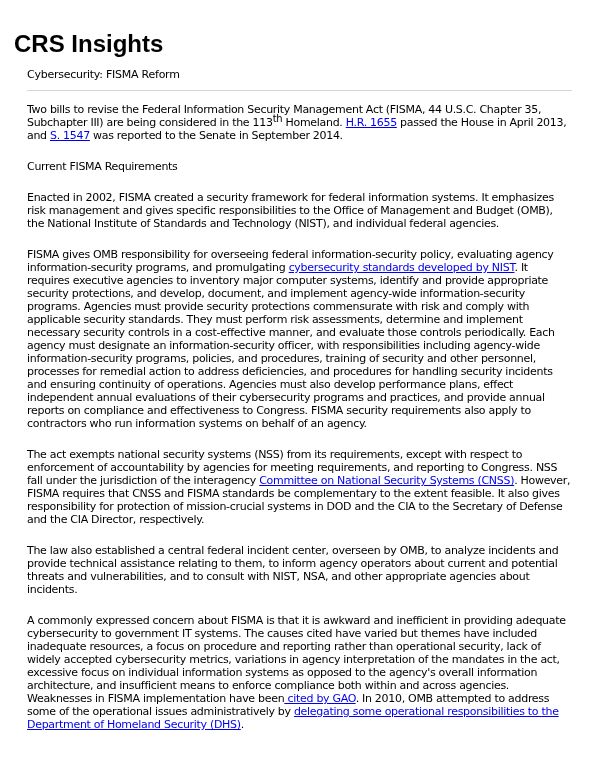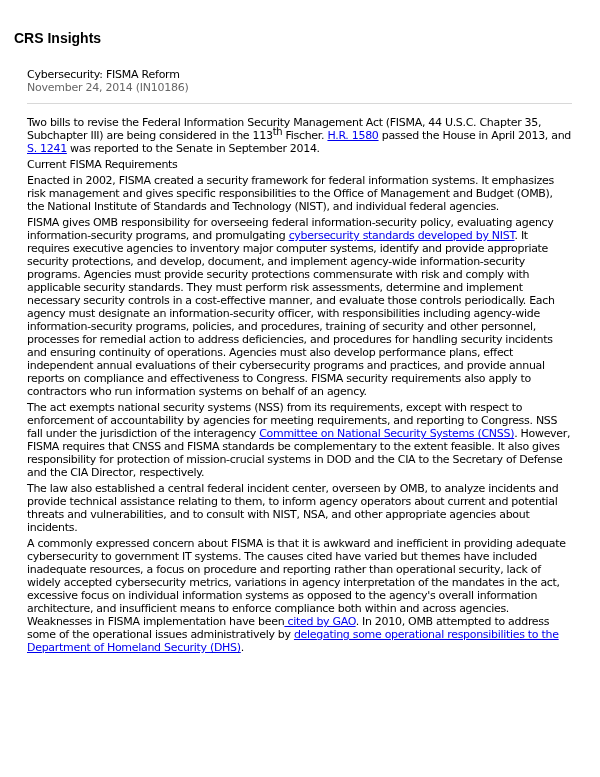--- a/index.html
+++ b/index.html
@@ -4,45 +4,44 @@
   <style>
     html, body { margin: 0; padding: 0; background: #ffffff; }
     body {
       width: 600px; height: 777px; overflow: hidden;
       font-family: "DejaVu Sans", sans-serif;
       color: #000;
     }
     .title {
       position: absolute; left: 14px; top: 30px;
       font-family: "Liberation Sans", sans-serif;
-      font-weight: bold; font-size: 14px; margin: 0;
+      font-weight: bold; font-size: 24px; margin: 0;
     }
     .wrap { position: absolute; left: 27px; top: 68px; width: 545px; }
     .meta { font-size: 11px; line-height: 13px; letter-spacing: -0.25px; }
     .meta .date { color: #666; }
     .rule { border: 0; border-top: 1px solid #d8d8d8; margin: 9px 0 0 0; width: 545px; }
     p { margin: 0; font-size: 11px; line-height: 13px; letter-spacing: -0.3px; }
     .body { margin-top: 12px; }
-    .gap { margin-top: 3px; }
+    .gap { margin-top: 18px; }
     a { color: #0000ee; text-decoration: underline; }
     sup { font-size: 10px; line-height: 0; vertical-align: 4px; }
   </style>
 </head>
 <body>
 
 <h1 class="title">CRS Insights</h1>
 
 <div class="wrap">
   <div class="meta">
     <div>Cybersecurity: FISMA Reform</div>
-    <div class="date">November 24, 2014 (IN10186)</div>
   </div>
   <hr class="rule">
 
-  <p class="body"><span>Two bills to revise the Federal Information Security Management Act (FISMA, 44 U.S.C. Chapter 35, Subchapter III) are being considered in the 113</span><sup>th</sup><span> Fischer. </span><a href="#">H.R. 1580</a><span> passed the House in April 2013, and </span><a href="#">S. 1241</a><span> was reported to the Senate in September 2014.</span></p>
+  <p class="body"><span>Two bills to revise the Federal Information Security Management Act (FISMA, 44 U.S.C. Chapter 35, Subchapter III) are being considered in the 113</span><sup>th</sup><span> Homeland. </span><a href="#">H.R. 1655</a><span> passed the House in April 2013, and </span><a href="#">S. 1547</a><span> was reported to the Senate in September 2014.</span></p>
 
   <p class="gap">Current FISMA Requirements</p>
 
   <p class="gap">Enacted in 2002, FISMA created a security framework for federal information systems. It emphasizes risk management and gives specific responsibilities to the Office of Management and Budget (OMB), the National Institute of Standards and Technology (NIST), and individual federal agencies.</p>
 
   <p class="gap"><span>FISMA gives OMB responsibility for overseeing federal information-security policy, evaluating agency information-security programs, and promulgating </span><a href="#">cybersecurity standards developed by NIST</a><span>. It requires executive agencies to inventory major computer systems, identify and provide appropriate security protections, and develop, document, and implement agency-wide information-security programs. Agencies must provide security protections commensurate with risk and comply with applicable security standards. They must perform risk assessments, determine and implement necessary security controls in a cost-effective manner, and evaluate those controls periodically. Each agency must designate an information-security officer, with responsibilities including agency-wide information-security programs, policies, and procedures, training of security and other personnel, processes for remedial action to address deficiencies, and procedures for handling security incidents and ensuring continuity of operations. Agencies must also develop performance plans, effect independent annual evaluations of their cybersecurity programs and practices, and provide annual reports on compliance and effectiveness to Congress. FISMA security requirements also apply to contractors who run information systems on behalf of an agency.</span></p>
 
   <p class="gap"><span>The act exempts national security systems (NSS) from its requirements, except with respect to enforcement of accountability by agencies for meeting requirements, and reporting to Congress. NSS fall under the jurisdiction of the interagency </span><a href="#">Committee on National Security Systems (CNSS)</a><span>. However, FISMA requires that CNSS and FISMA standards be complementary to the extent feasible. It also gives responsibility for protection of mission-crucial systems in DOD and the CIA to the Secretary of Defense and the CIA Director, respectively.</span></p>
 
   <p class="gap">The law also established a central federal incident center, overseen by OMB, to analyze incidents and provide technical assistance relating to them, to inform agency operators about current and potential threats and vulnerabilities, and to consult with NIST, NSA, and other appropriate agencies about incidents.</p>

